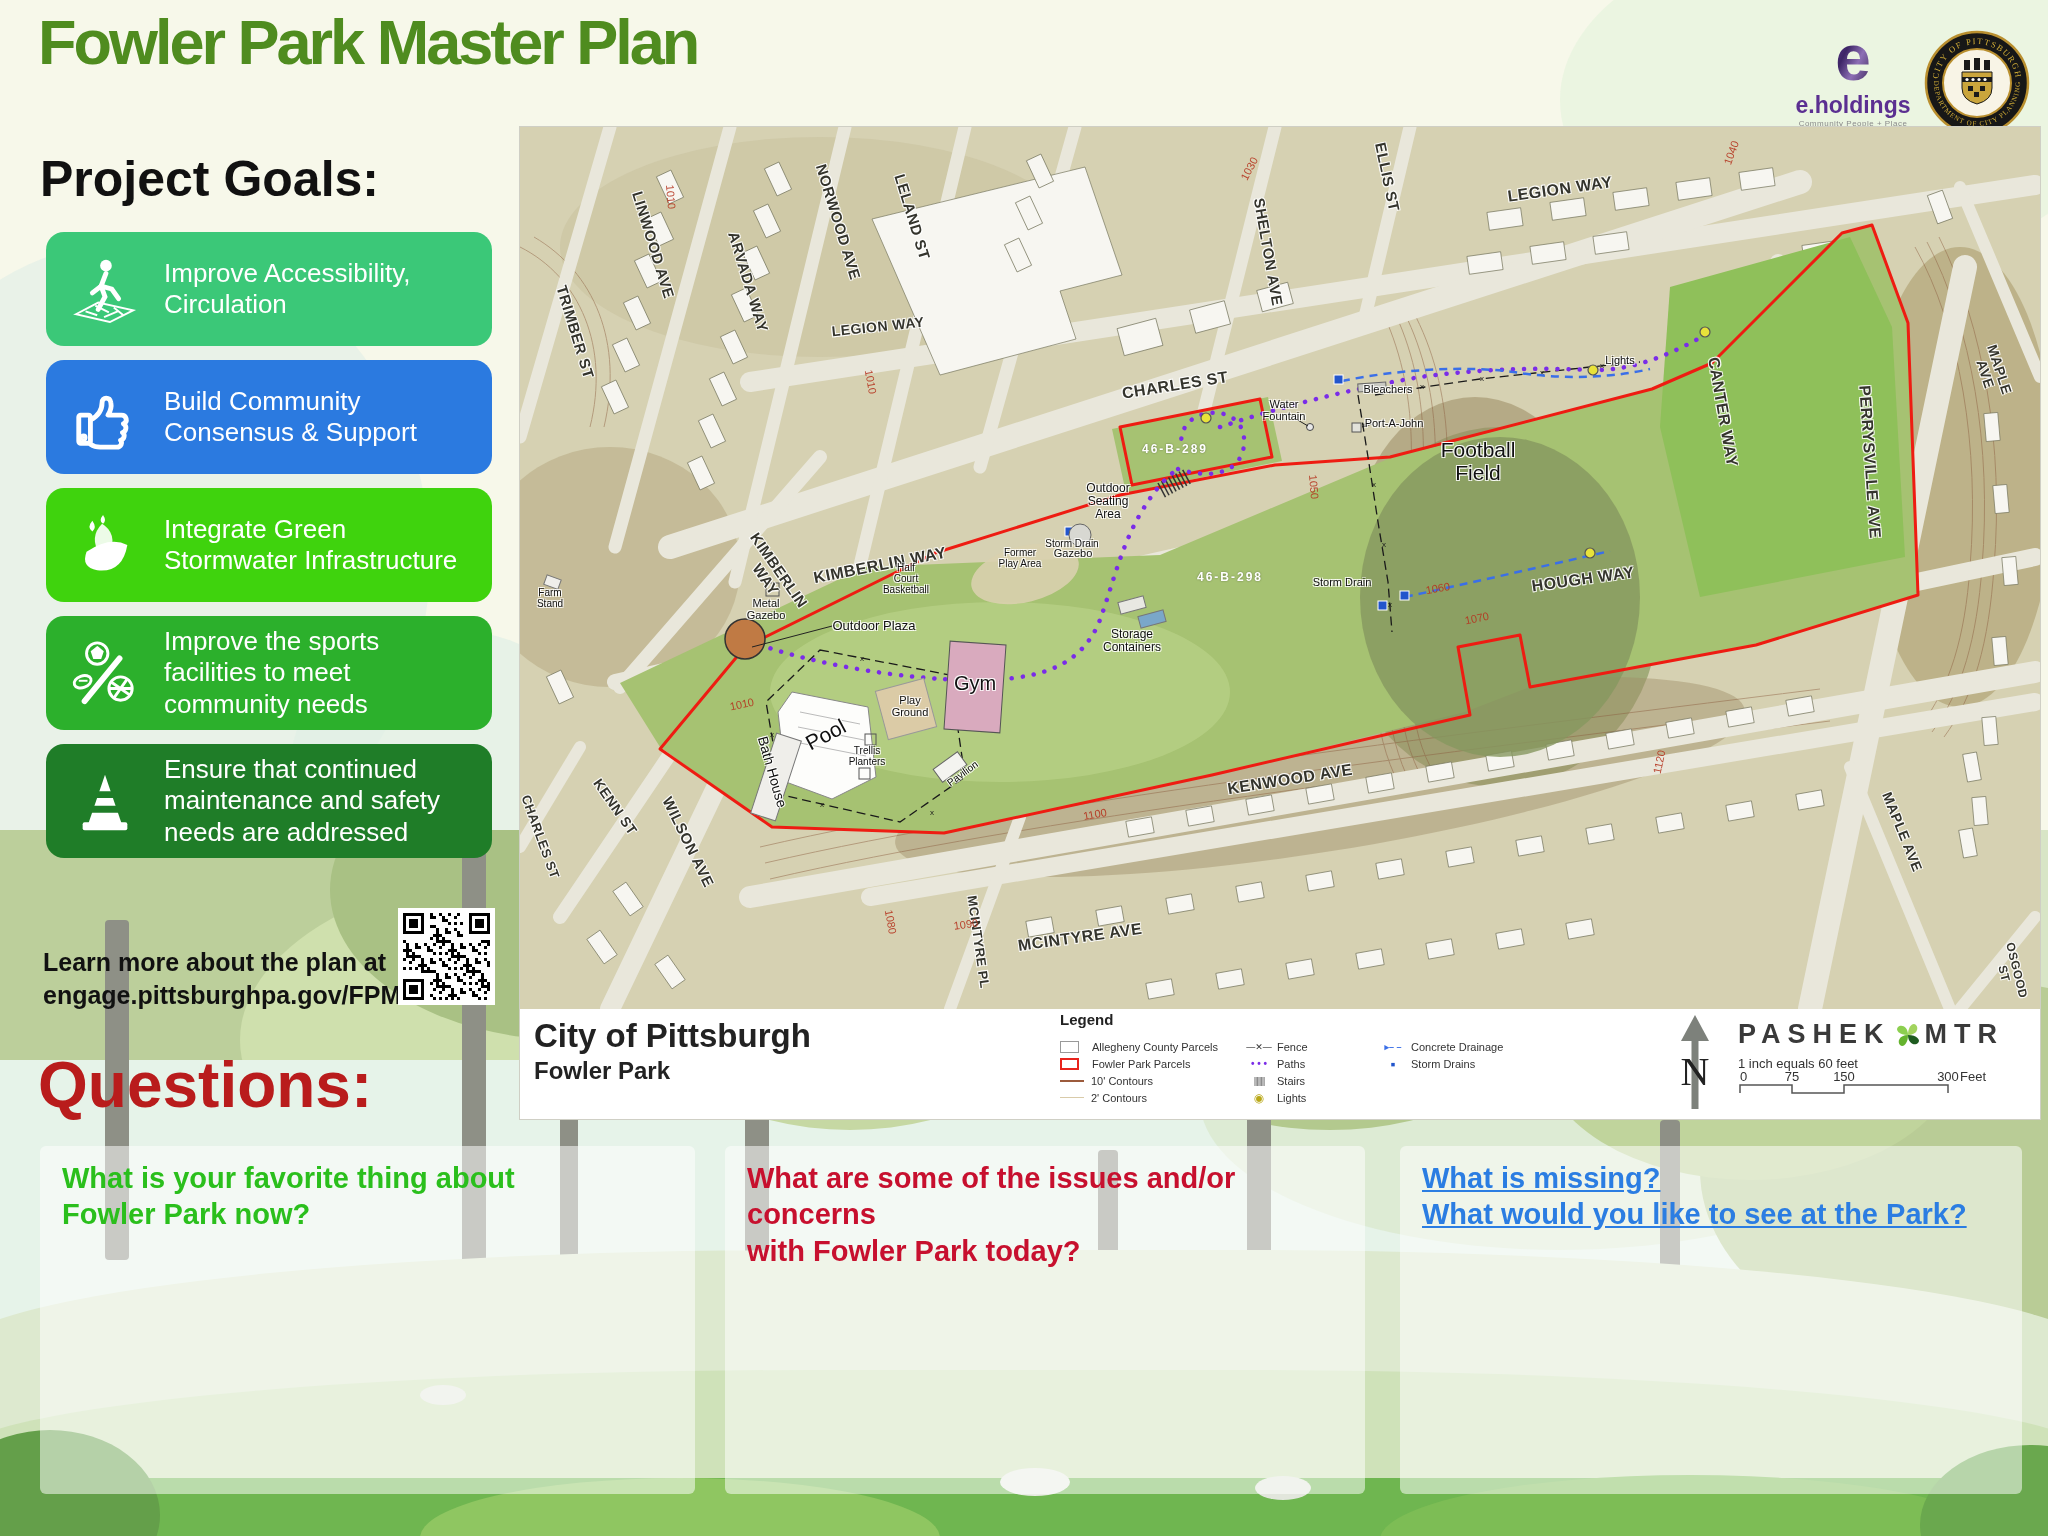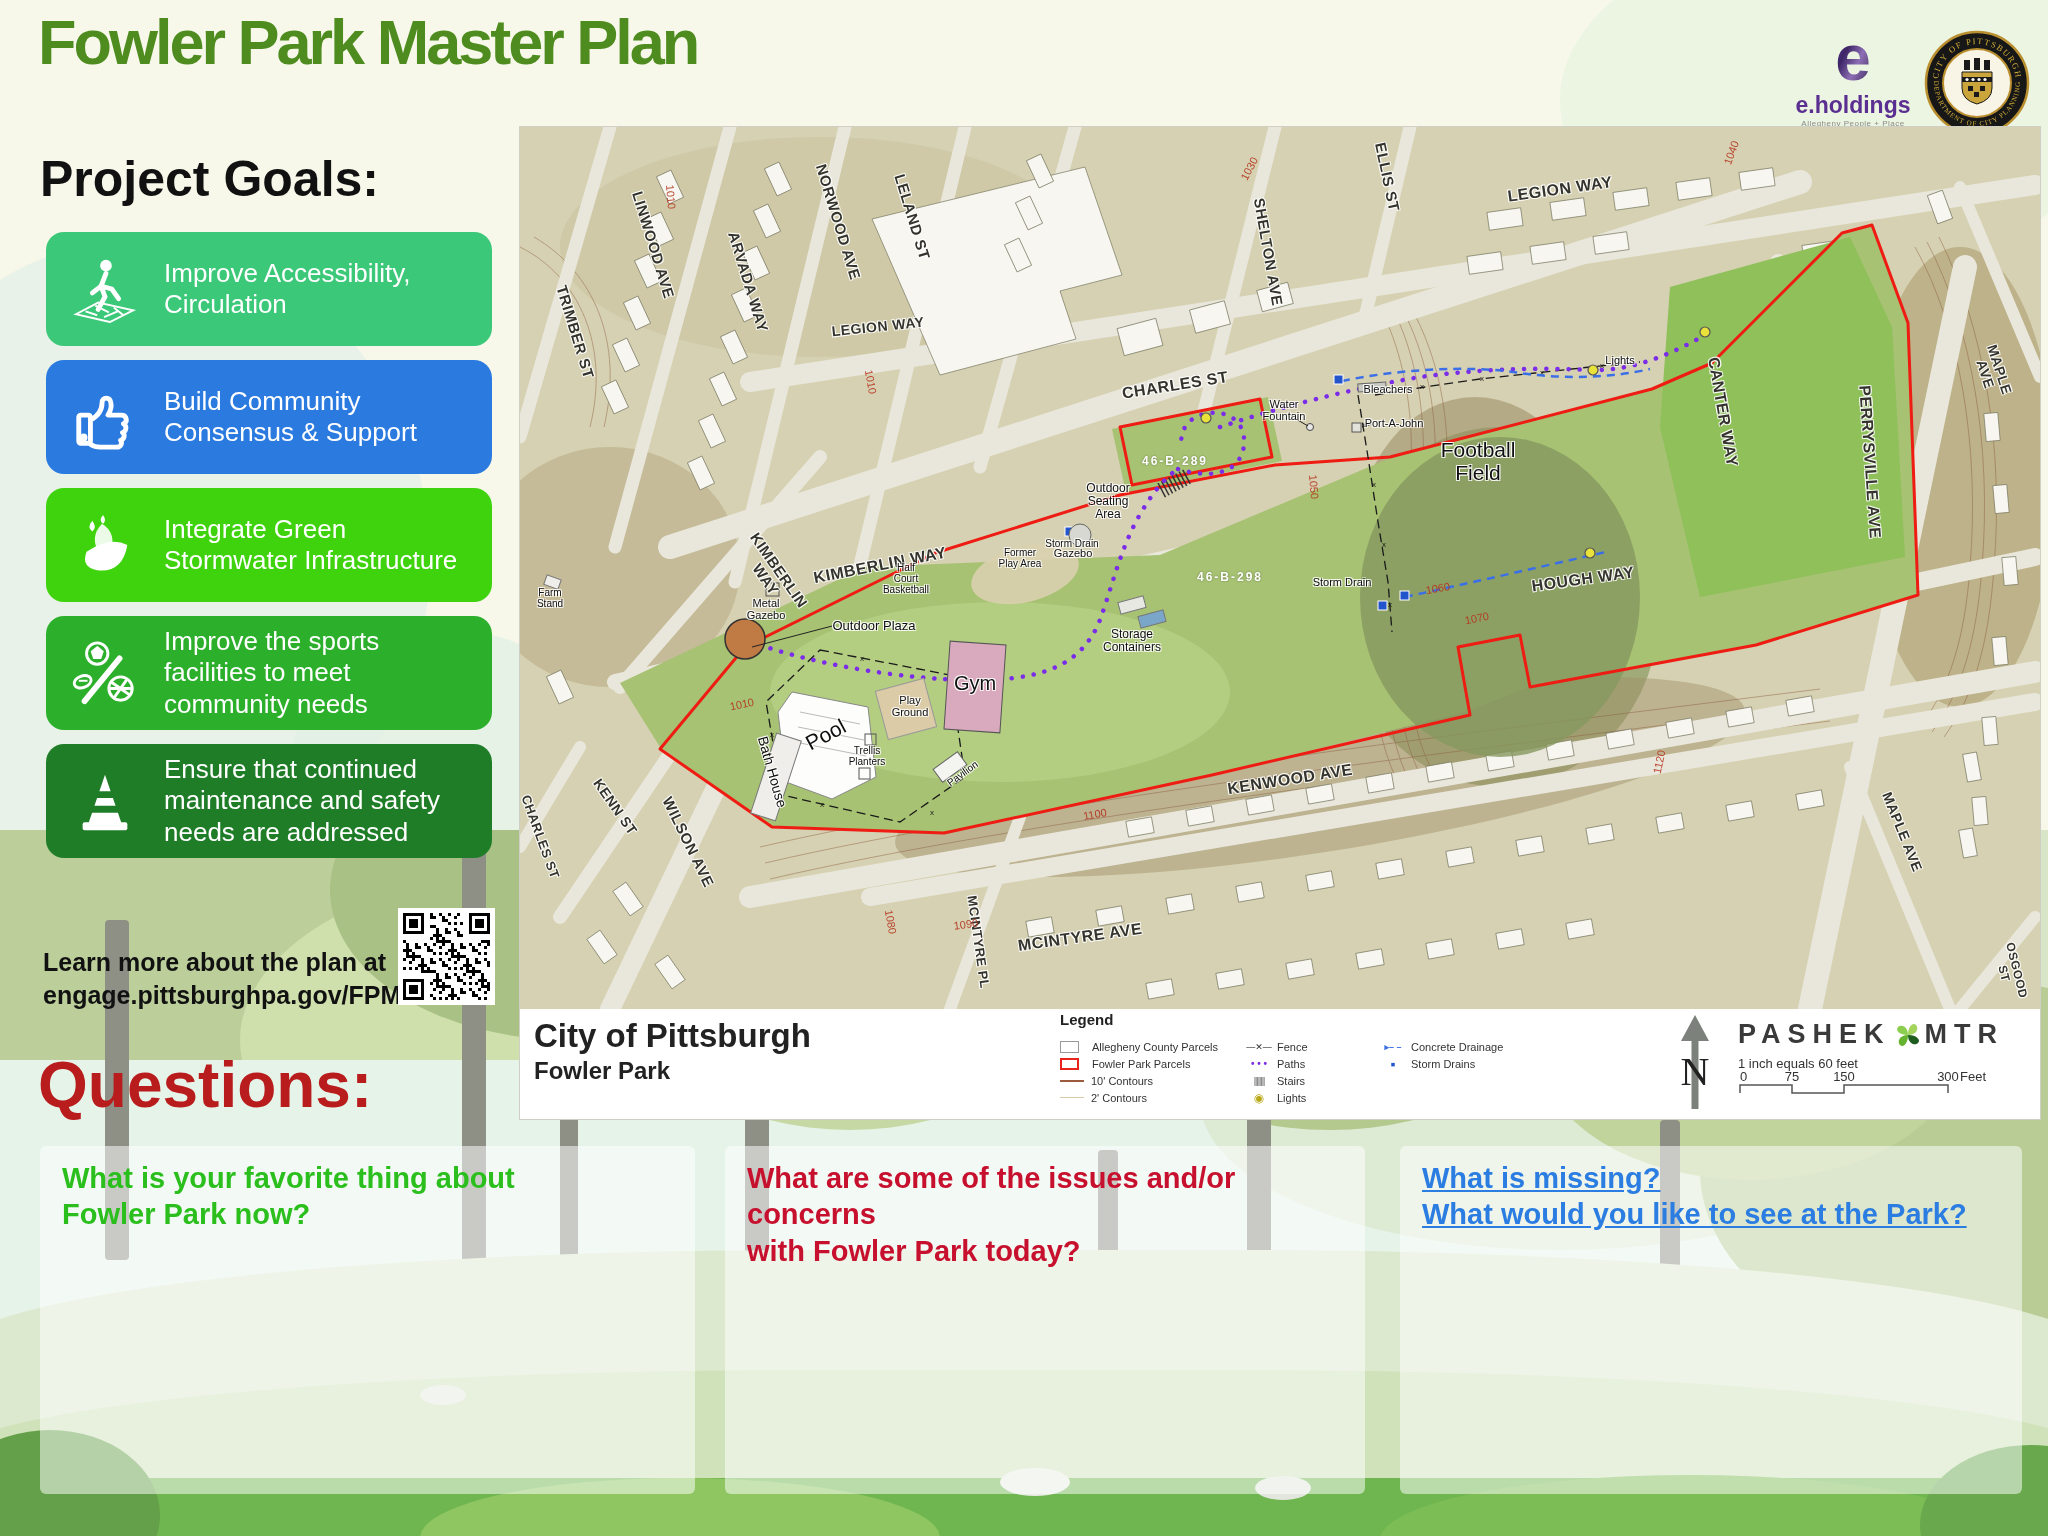--- a/index.html
+++ b/index.html
@@ -117,21 +117,21 @@
         <linearGradient id="mos" x1="0" y1="0" x2="1" y2="1">
       <stop offset="0" stop-color="#6a3fa0"></stop>
           <stop offset=".35" stop-color="#3d2566"></stop>
       <stop offset=".6" stop-color="#8d6fb5"></stop>
           <stop offset="1" stop-color="#2a1745"></stop>
     </linearGradient>
       </defs>
     <text x="32" y="54" text-anchor="middle" font-size="66" font-weight="bold" font-family="Liberation Sans,sans-serif" fill="url(#mos)">e</text>
   </svg>
   <div class="ename">e.holdings</div>
-  <div class="etag">Allegheny People + Place</div>
+  <div class="etag">Community People + Place</div>
 </div>
 
 <div class="abs seal">
   <svg width="106" height="106" viewBox="0 0 106 106">
     <circle cx="53" cy="53" r="51" fill="#171717" stroke="#b98f2f" stroke-width="2.5"></circle>
     <circle cx="53" cy="53" r="34" fill="#f8f4e6" stroke="#b98f2f" stroke-width="2"></circle>
     <defs>
       <path id="arcT" d="M 14 53 A 39 39 0 0 1 92 53"></path>
       <path id="arcB" d="M 10 53 A 43 43 0 0 0 96 53"></path>
     </defs>
@@ -903,21 +903,21 @@
       <span class="mlbl ft" style="left: 443px; top: 647px; font-size: 10px; transform: translate(-50%, -50%) rotate(-36deg);">Pavilion</span>
       <span class="mlbl ft" style="left: 764px; top: 284px; font-size: 11px; transform: translate(-50%, -50%) rotate(0deg);">Water
 Fountain</span>
       <span class="mlbl ft" style="left: 868px; top: 263px; font-size: 11px; transform: translate(-50%, -50%) rotate(0deg);">Bleachers</span>
       <span class="mlbl ft" style="left: 874px; top: 297px; font-size: 11px; transform: translate(-50%, -50%) rotate(0deg);">Port-A-John</span>
       <span class="mlbl ft" style="left: 958px; top: 335px; font-size: 21px; transform: translate(-50%, -50%) rotate(0deg);">Football
 Field</span>
       <span class="mlbl ft" style="left: 552px; top: 417px; font-size: 10px; transform: translate(-50%, -50%) rotate(0deg);">Storm Drain</span>
       <span class="mlbl ft" style="left: 822px; top: 456px; font-size: 11px; transform: translate(-50%, -50%) rotate(0deg);">Storm Drain</span>
       <span class="mlbl ft" style="left: 1100px; top: 234px; font-size: 11px; transform: translate(-50%, -50%) rotate(0deg);">Lights</span>
-      <span class="mlbl pc" style="left: 655px; top: 322px; transform: translate(-50%, -50%) rotate(0deg); margin-top: 12px;">46-B-289</span>
+      <span class="mlbl pc" style="left: 655px; top: 322px; transform: translate(-50%, -50%) rotate(0deg);">46-B-289</span>
       <span class="mlbl pc" style="left: 710px; top: 450px; transform: translate(-50%, -50%) rotate(0deg);">46-B-298</span>
       <span class="mlbl ct" style="left: 150px; top: 70px; transform: translate(-50%, -50%) rotate(85deg);">1010</span>
       <span class="mlbl ct" style="left: 222px; top: 578px; transform: translate(-50%, -50%) rotate(-12deg);">1010</span>
       <span class="mlbl ct" style="left: 350px; top: 255px; transform: translate(-50%, -50%) rotate(80deg);">1010</span>
       <span class="mlbl ct" style="left: 730px; top: 42px; transform: translate(-50%, -50%) rotate(-62deg);">1030</span>
       <span class="mlbl ct" style="left: 1212px; top: 26px; transform: translate(-50%, -50%) rotate(-70deg);">1040</span>
       <span class="mlbl ct" style="left: 793px; top: 360px; transform: translate(-50%, -50%) rotate(85deg);">1050</span>
       <span class="mlbl ct" style="left: 918px; top: 462px; transform: translate(-50%, -50%) rotate(-10deg);">1060</span>
       <span class="mlbl ct" style="left: 957px; top: 492px; transform: translate(-50%, -50%) rotate(-12deg);">1070</span>
       <span class="mlbl ct" style="left: 370px; top: 795px; transform: translate(-50%, -50%) rotate(80deg);">1080</span>

